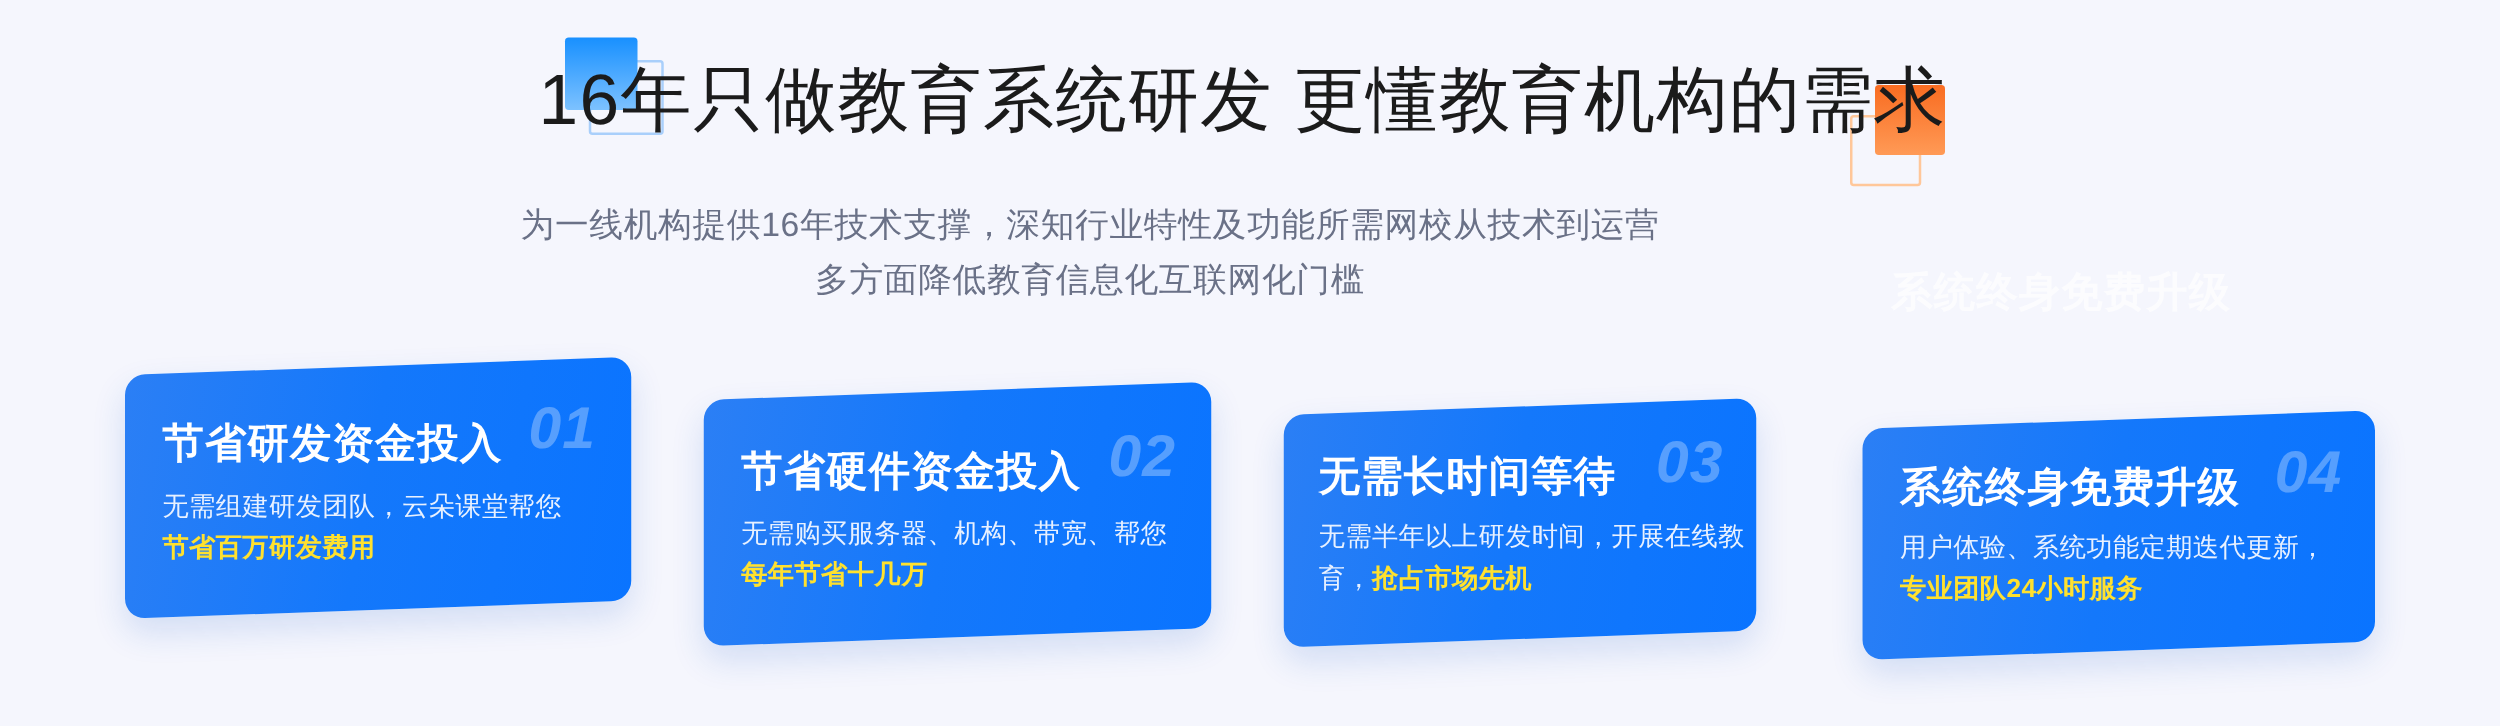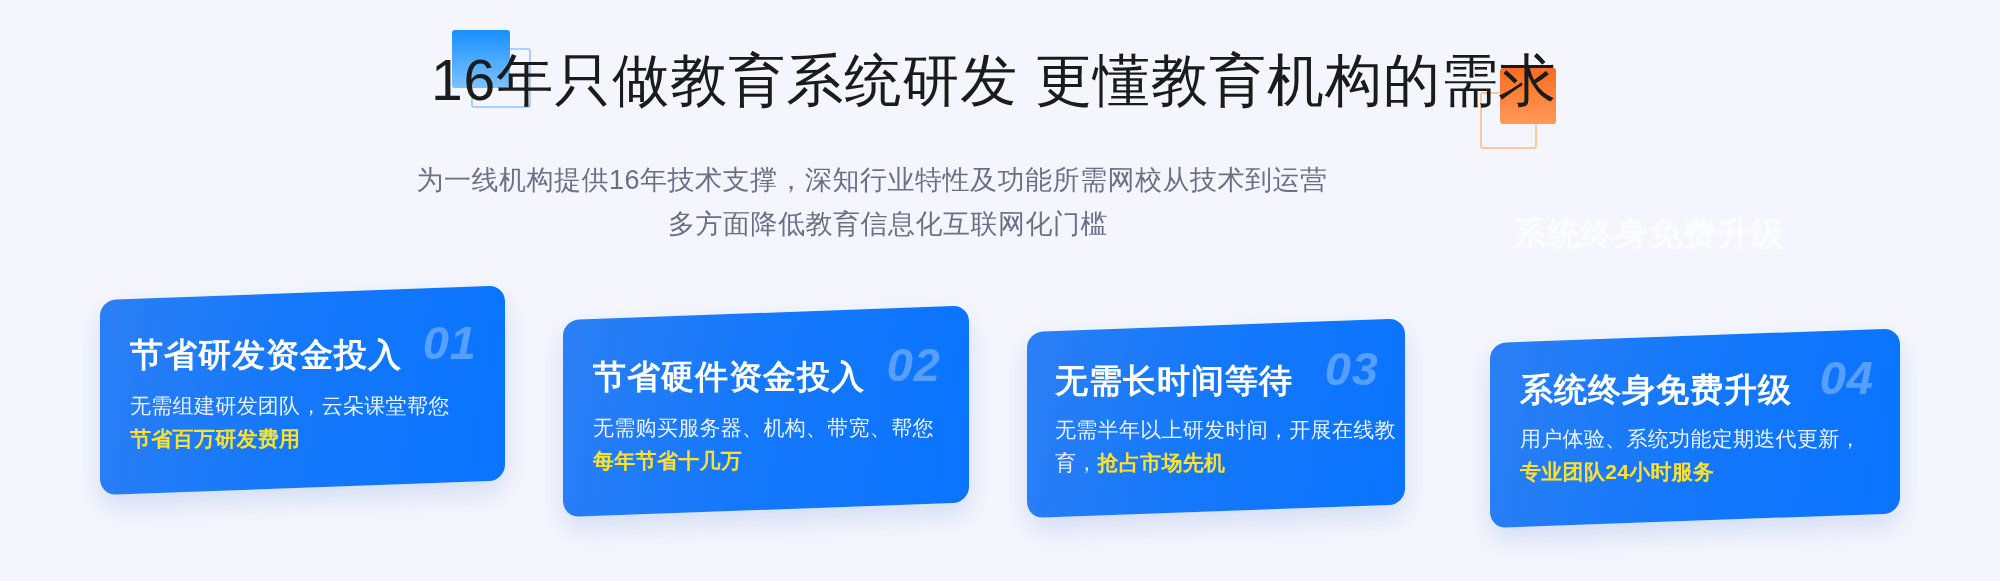--- a/index.html
+++ b/index.html
@@ -75,21 +75,21 @@
     left: 0;
     width: 1744px;
     text-align: center;
     font-size: 27px;
     line-height: 44px;
     color: #6a7187;
     letter-spacing: 0.5px;
     white-space: nowrap;
   }
   #subline-1 { top: 158px; }
-  #subline-2 { top: 202px; padding-left: 16px; }
+  #subline-2 { top: 202px; }
 
   .watermark {
     position: absolute;
     left: 1513px;
     top: 212px;
     font-size: 33px;
     font-weight: 700;
     color: #ffffff;
     opacity: 0.72;
     letter-spacing: 1px;

